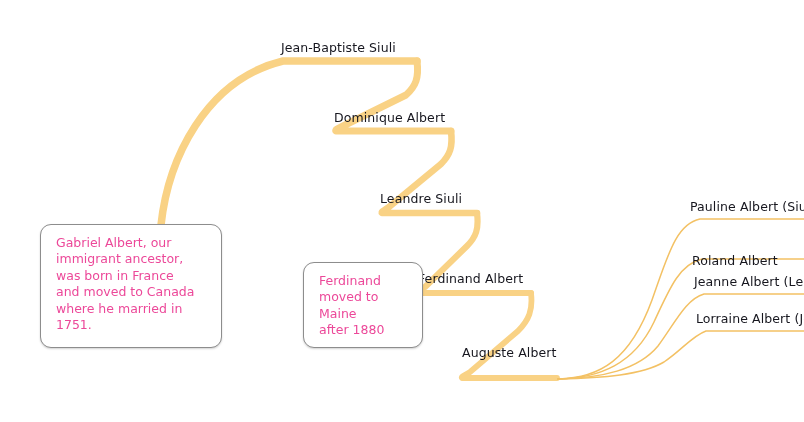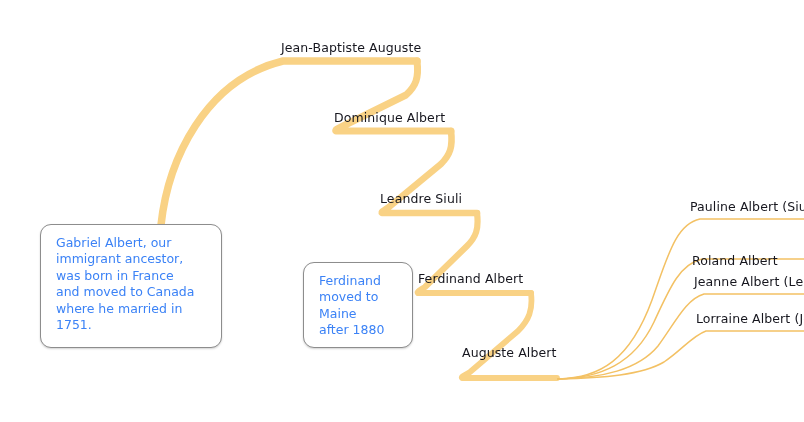--- a/index.html
+++ b/index.html
@@ -44,21 +44,21 @@
   .note-box {
     position: absolute;
     box-sizing: border-box;
     background: #ffffff;
     border: 1.3px solid #8d8d8d;
     border-radius: 11px;
     box-shadow: 0 1px 2px rgba(0,0,0,0.18);
     padding: 10px 13px 10px 15px;
     font-size: 12.5px;
     line-height: 16.4px;
-    color: #3b82f6;
+    color: #ec4899;
     cursor: default;
   }
   .note-text {
     display: block;
     white-space: pre-line;
   }
 </style>
 </head>
 <body>
 
@@ -78,21 +78,21 @@
 
     <path d="M 558,379 C 600,378 630,360 652,300 C 668,255 676,224 700,219 L 804,219" fill="none" stroke="#f3c164" stroke-width="1.5" stroke-linecap="round"></path>
 
     <path d="M 558,379 C 600,378 634,364 654,322 C 670,287 680,264 702,259 L 804,259" fill="none" stroke="#f3c164" stroke-width="1.5" stroke-linecap="round"></path>
 
     <path d="M 558,379 C 602,378 638,370 658,346 C 675,323 686,299 704,294 L 804,294" fill="none" stroke="#f3c164" stroke-width="1.5" stroke-linecap="round"></path>
 
     <path d="M 558,379 C 604,378 642,375 664,362 C 682,350 692,336 706,331 L 804,331" fill="none" stroke="#f3c164" stroke-width="1.5" stroke-linecap="round"></path>
   </svg>
 
-  <div class="node-label" style="left:281px; top:41px;">Jean-Baptiste Auguste</div>
+  <div class="node-label" style="left:281px; top:41px;">Jean-Baptiste Siuli</div>
 
   <div class="node-label" style="left:334px; top:111px;">Dominique Albert</div>
 
   <div class="node-label" style="left:380px; top:192px;">Leandre Siuli</div>
 
   <div class="node-label" style="left:418px; top:272px;">Ferdinand Albert</div>
 
   <div class="node-label" style="left:462px; top:346px;">Auguste Albert</div>
 
   <div class="node-label" style="left:690px; top:200px;">Pauline Albert (Siuli</div>
@@ -105,20 +105,20 @@
 
   <div class="note-box" style="left:40px; top:224px; width:182px; height:124px;">
     <span class="note-text">Gabriel Albert, our
 immigrant ancestor,
 was born in France
 and moved to Canada
 where he married in
 1751.</span>
   </div>
 
-  <div class="note-box" style="left:303px; top:262px; width:110px; height:86px;">
+  <div class="note-box" style="left:303px; top:262px; width:120px; height:86px;">
     <span class="note-text">Ferdinand
 moved to
 Maine
 after 1880</span>
   </div>
 
 </div>
 
 </body></html>

